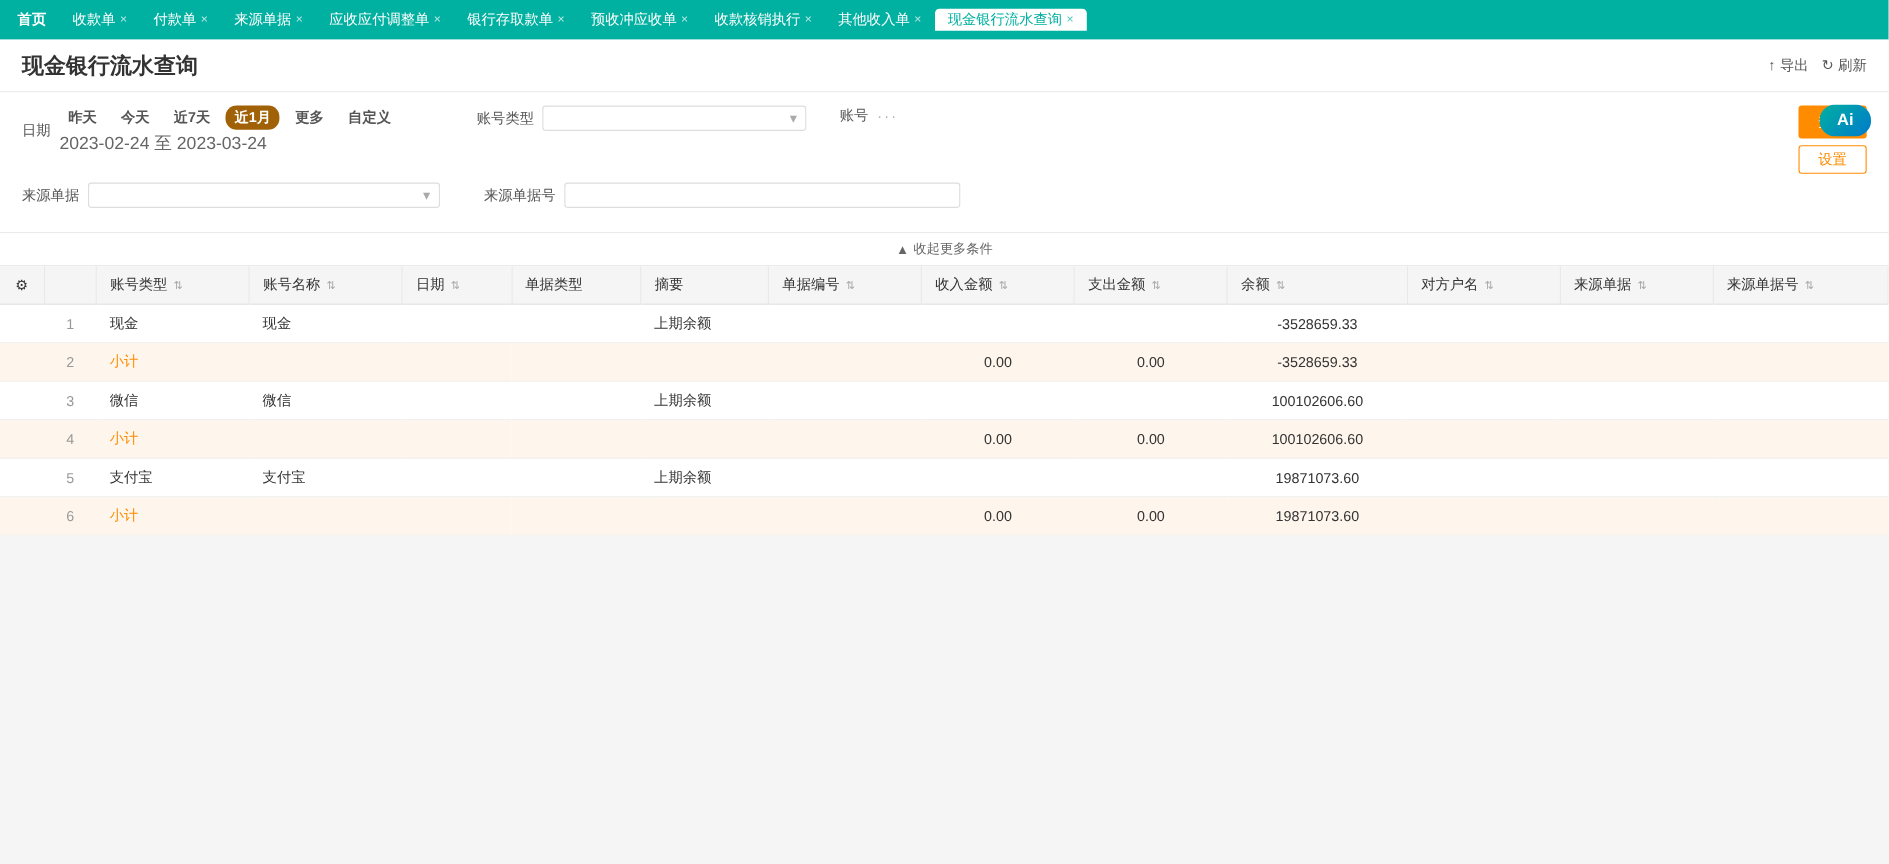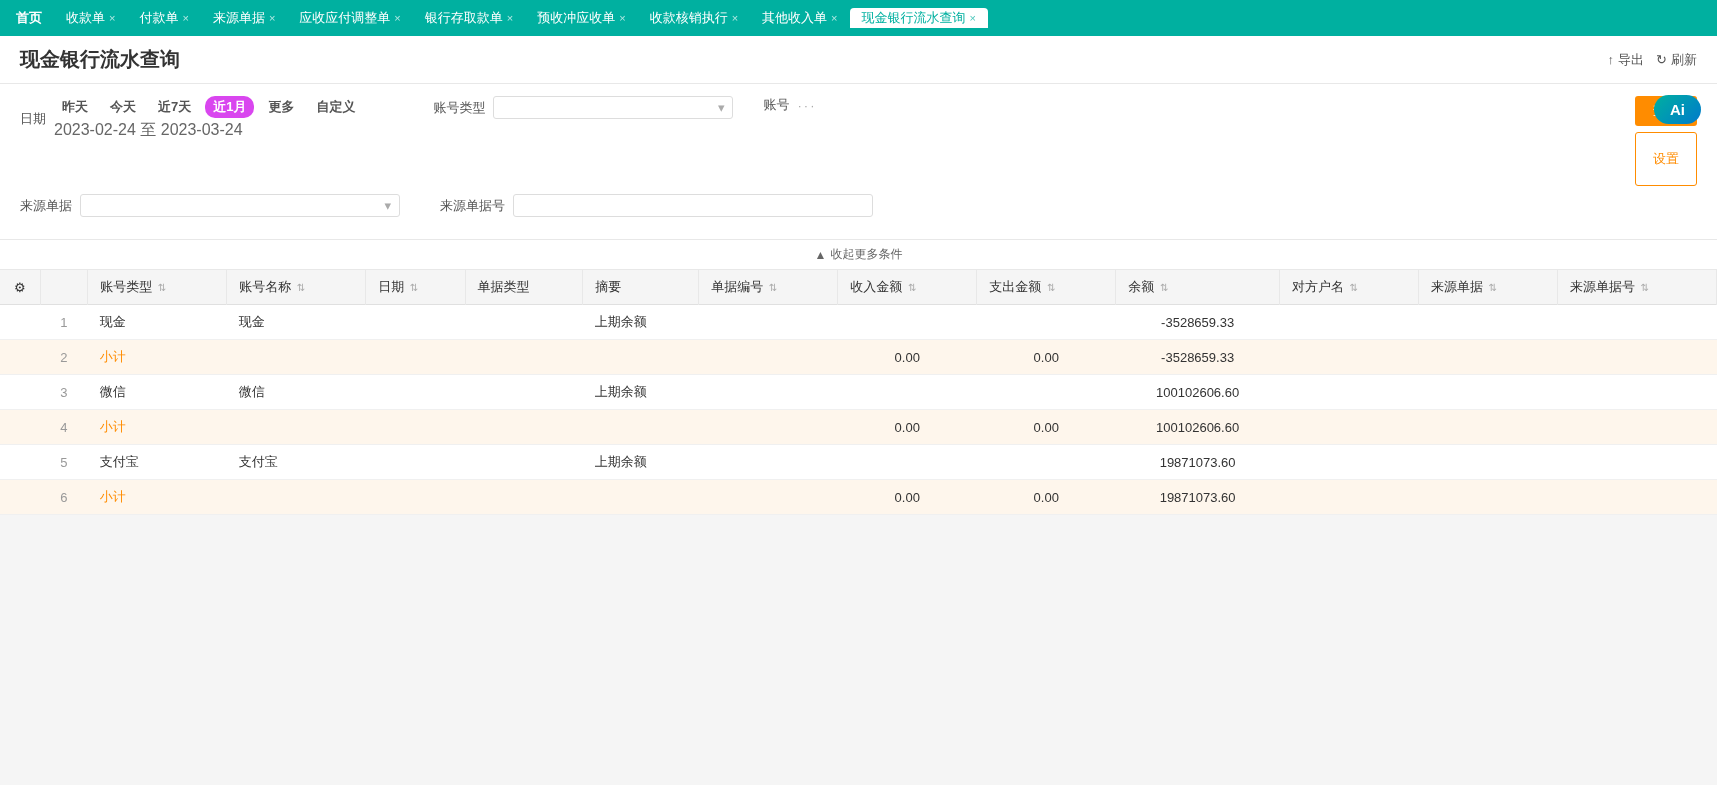--- a/index.html
+++ b/index.html
@@ -97,21 +97,21 @@
       font-weight: bold;
     }
     .date-option {
       padding: 2px 8px;
       cursor: pointer;
       color: #555;
       font-size: 13px;
       border-radius: 3px;
     }
     .date-option.active {
-      background: #d946ef;
+      background: #a16207;
       color: #fff;
       border-radius: 10px;
     }
     .date-range {
       font-size: 16px;
       color: #666;
       margin-top: 2px;
     }
     .filter-select {
       display: flex;
@@ -140,21 +140,21 @@
       border: none;
       padding: 6px 18px;
       border-radius: 3px;
       cursor: pointer;
       font-size: 13px;
     }
     .settings-btn {
       background: #fff;
       color: #ff8c00;
       border: 1px solid #ff8c00;
-      padding: 17px 16px;
+      padding: 3px 16px;
       border-radius: 3px;
       cursor: pointer;
       font-size: 13px;
     }
     .btn-group-right {
       display: flex;
       flex-direction: column;
       gap: 6px;
       margin-left: auto;
     }

